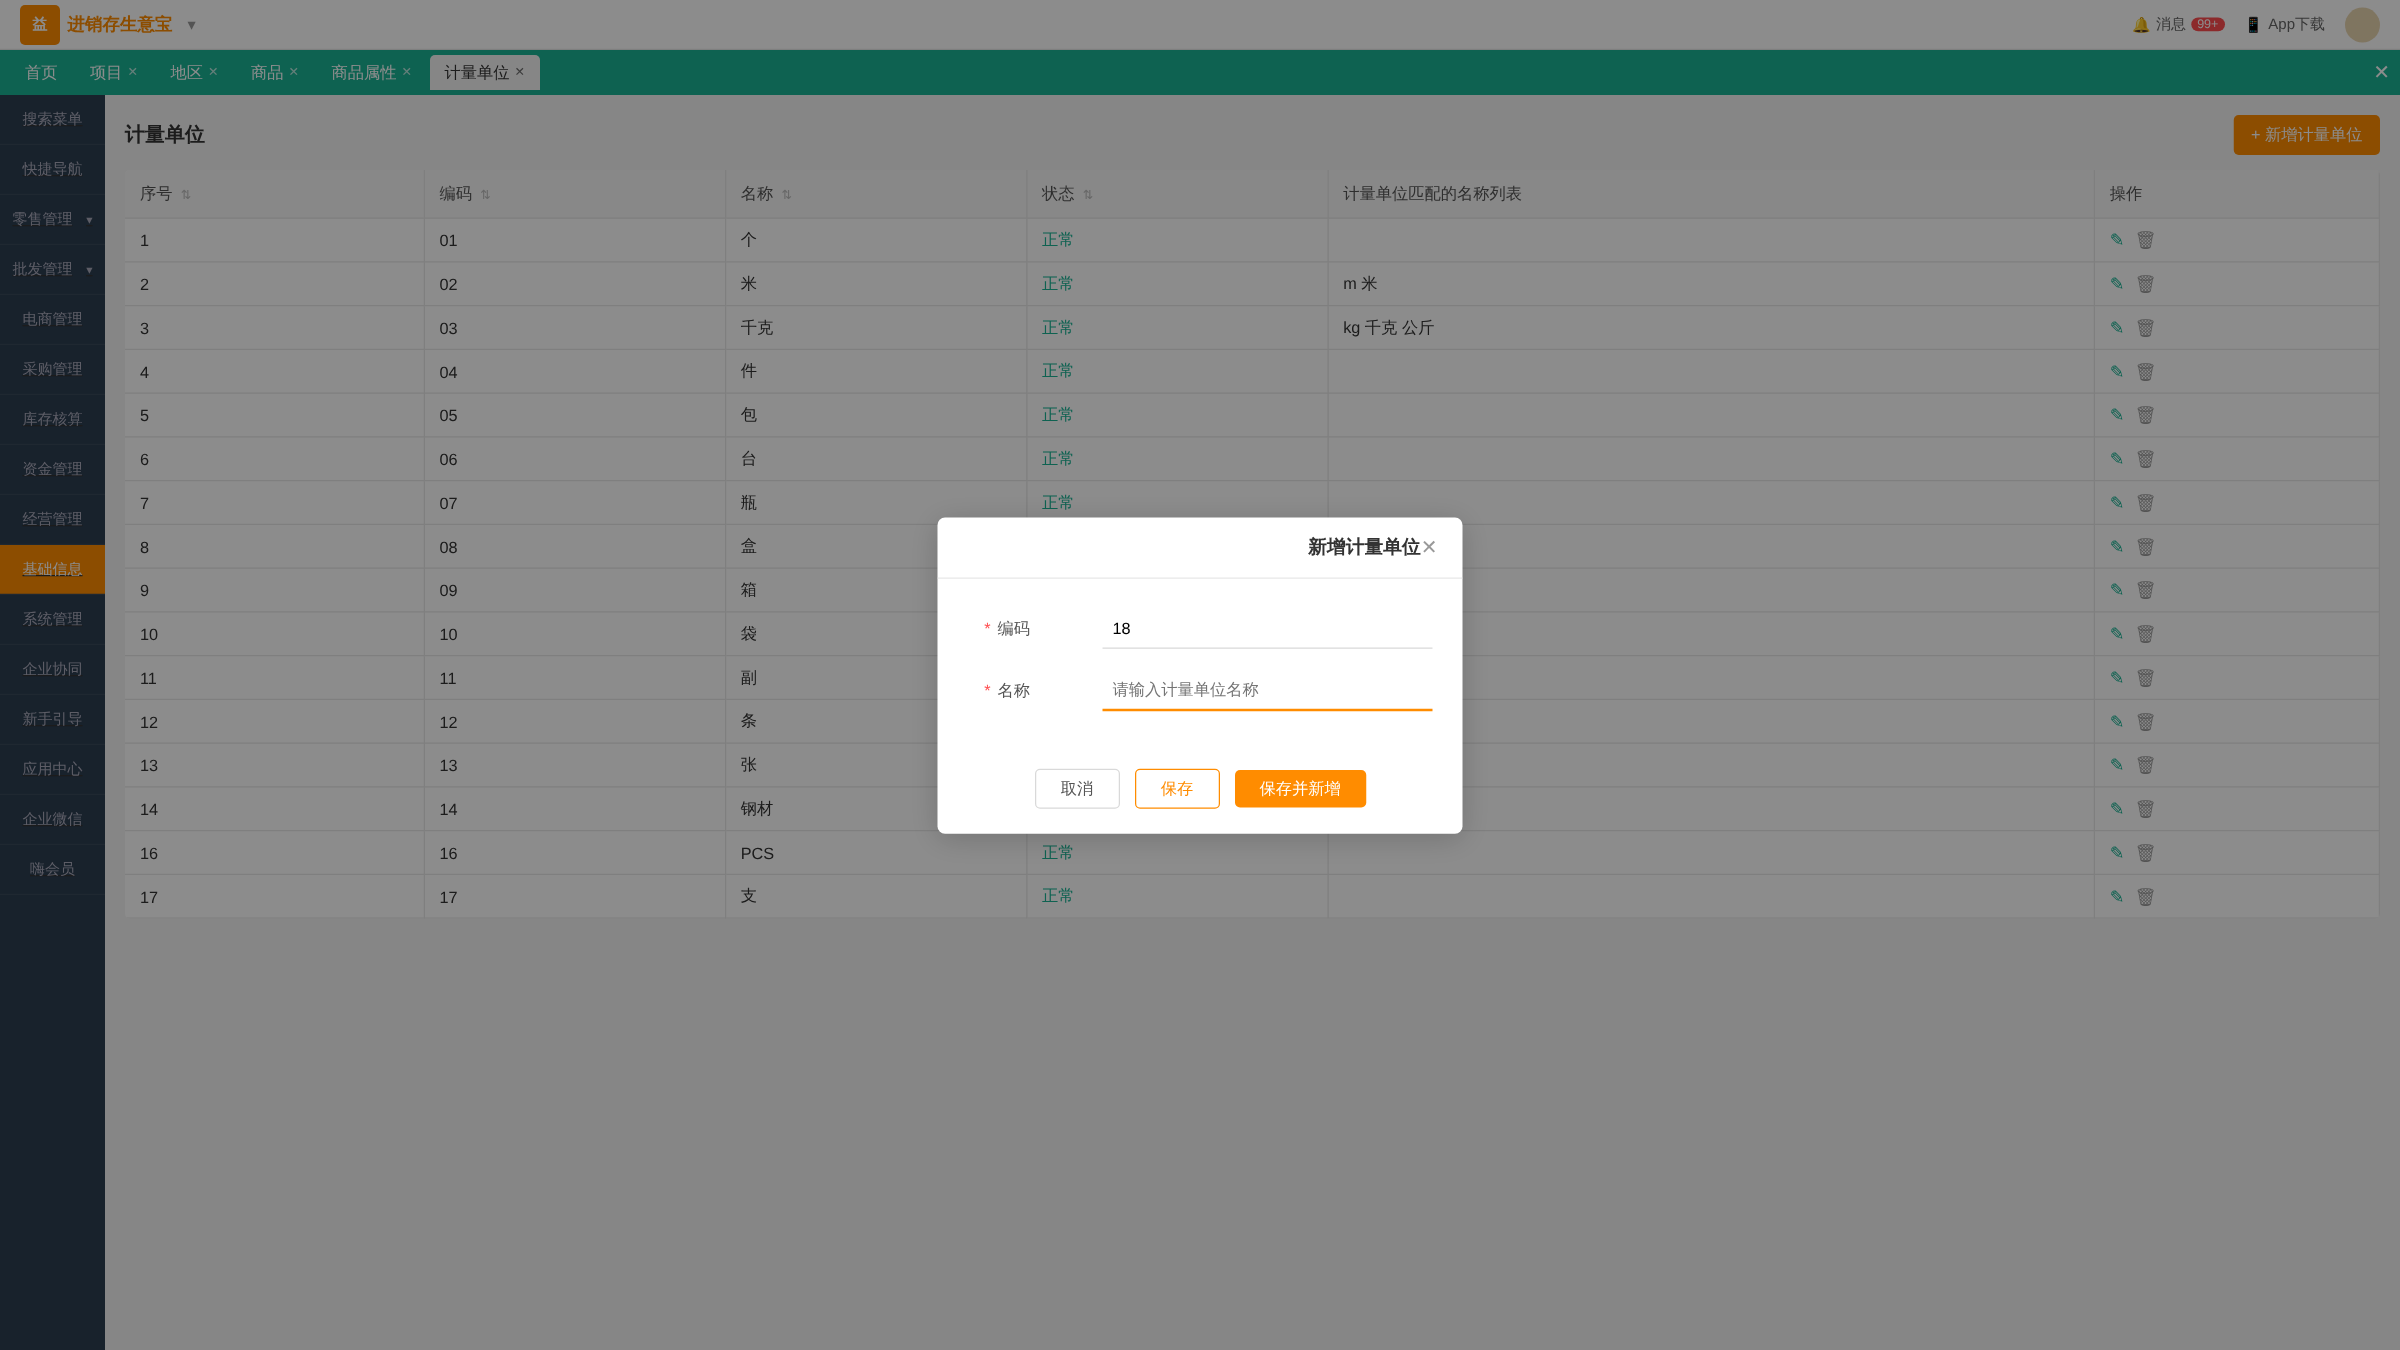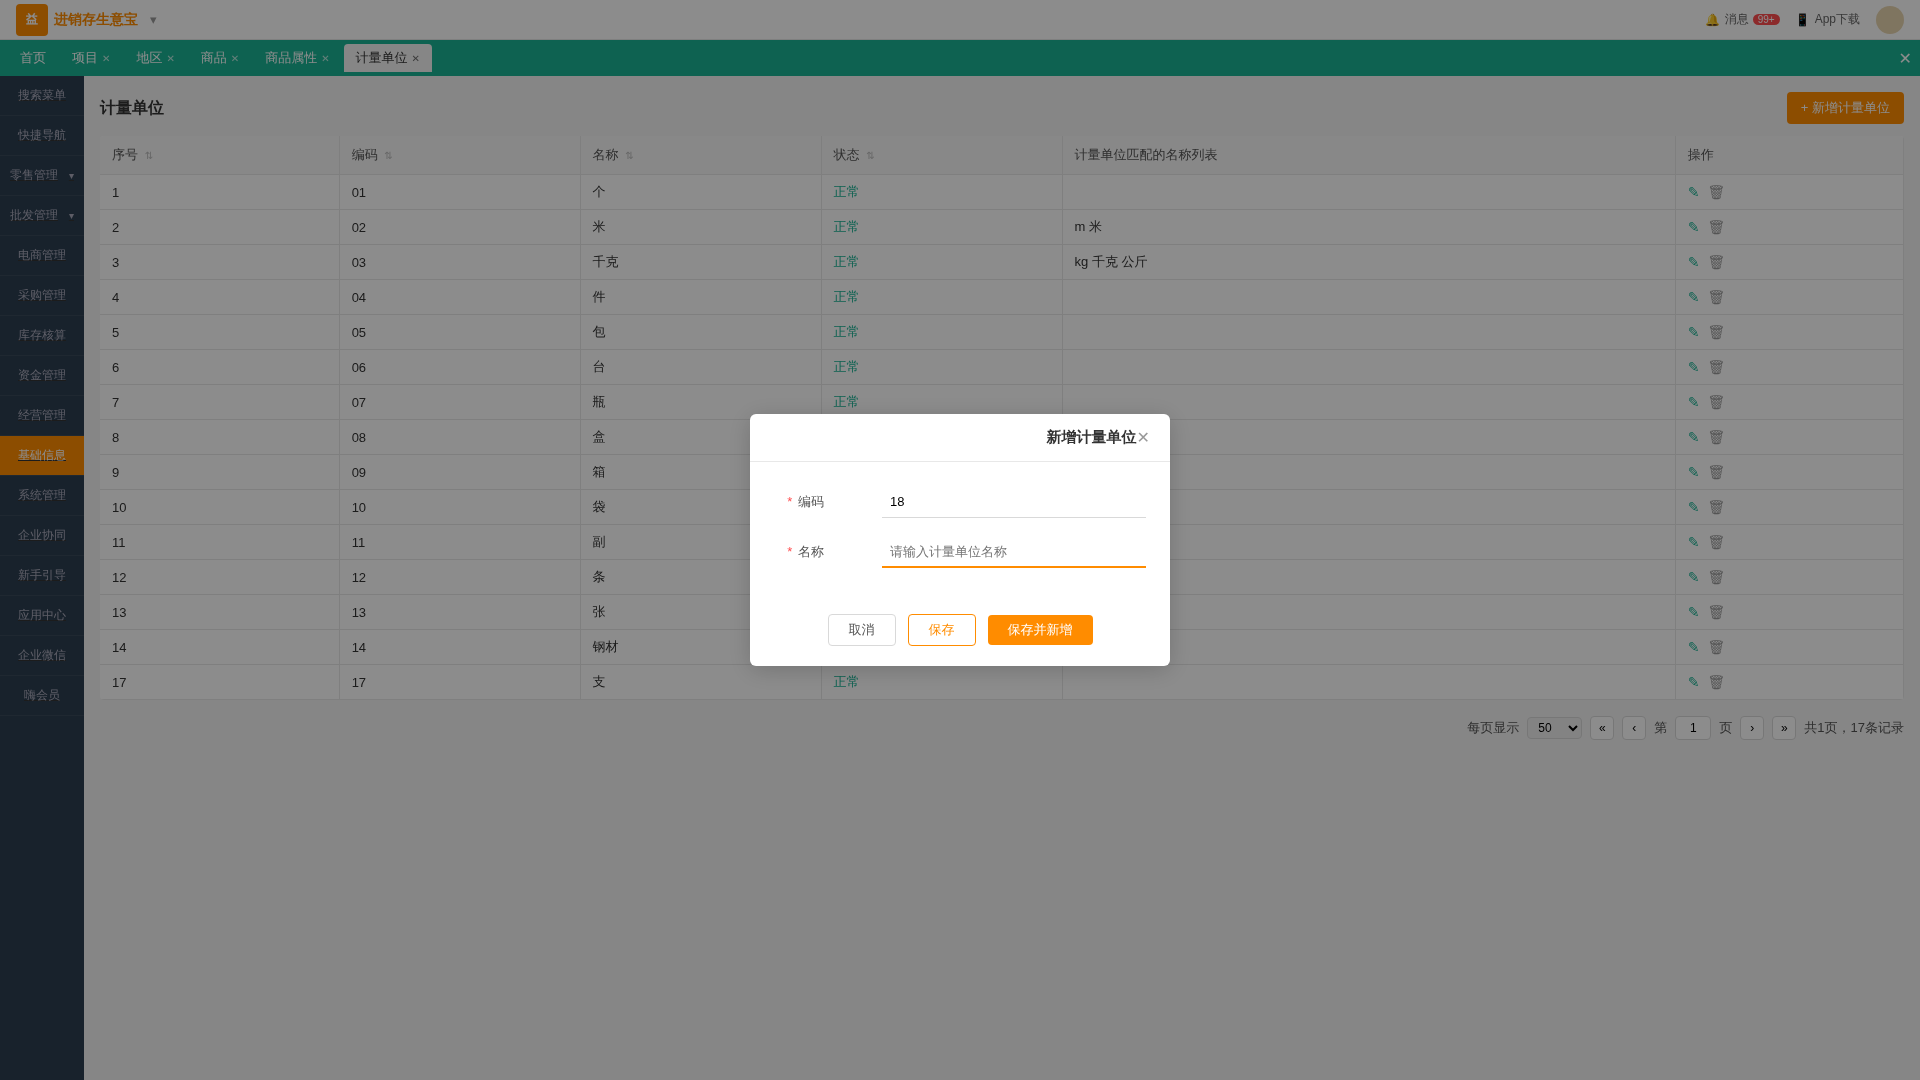--- a/index.html
+++ b/index.html
@@ -572,51 +572,48 @@
       <td><span class="status-normal">正常</span></td>
       <td></td>
       <td>
         <div class="action-btns">
           <span class="edit-icon">✎</span>
           <span class="delete-icon">🗑</span>
         </div>
       </td>
     </tr>
           <tr>
+      <td>16</td>
+      <td>16</td>
+      <td>PCS</td>
+      <td><span class="status-normal">正常</span></td>
+      <td></td>
+      <td>
+        <div class="action-btns">
+          <span class="edit-icon">✎</span>
+          <span class="delete-icon">🗑</span>
+        </div>
+      </td>
+    </tr>
+          <tr>
       <td>17</td>
       <td>17</td>
       <td>支</td>
       <td><span class="status-normal">正常</span></td>
       <td></td>
       <td>
         <div class="action-btns">
           <span class="edit-icon">✎</span>
           <span class="delete-icon">🗑</span>
         </div>
       </td>
     </tr>
         </tbody>
     </table>
 
-    <div class="pagination">
-      <span>每页显示</span>
-      <select class="page-size-select">
-        <option>50</option>
-        <option>20</option>
-        <option>100</option>
-      </select>
-      <button class="page-btn">«</button>
-      <button class="page-btn">‹</button>
-      <span>第</span>
-      <input class="page-input" type="text" value="1" style="">
-      <span>页</span>
-      <button class="page-btn">›</button>
-      <button class="page-btn">»</button>
-      <span>共1页，17条记录</span>
-    </div>
   </div>
 </div>
 
 <div class="modal-overlay">
   <div class="modal">
     <div class="modal-header">
       <span>新增计量单位</span>
       <button class="modal-close">✕</button>
     </div>
     <div class="modal-body">

